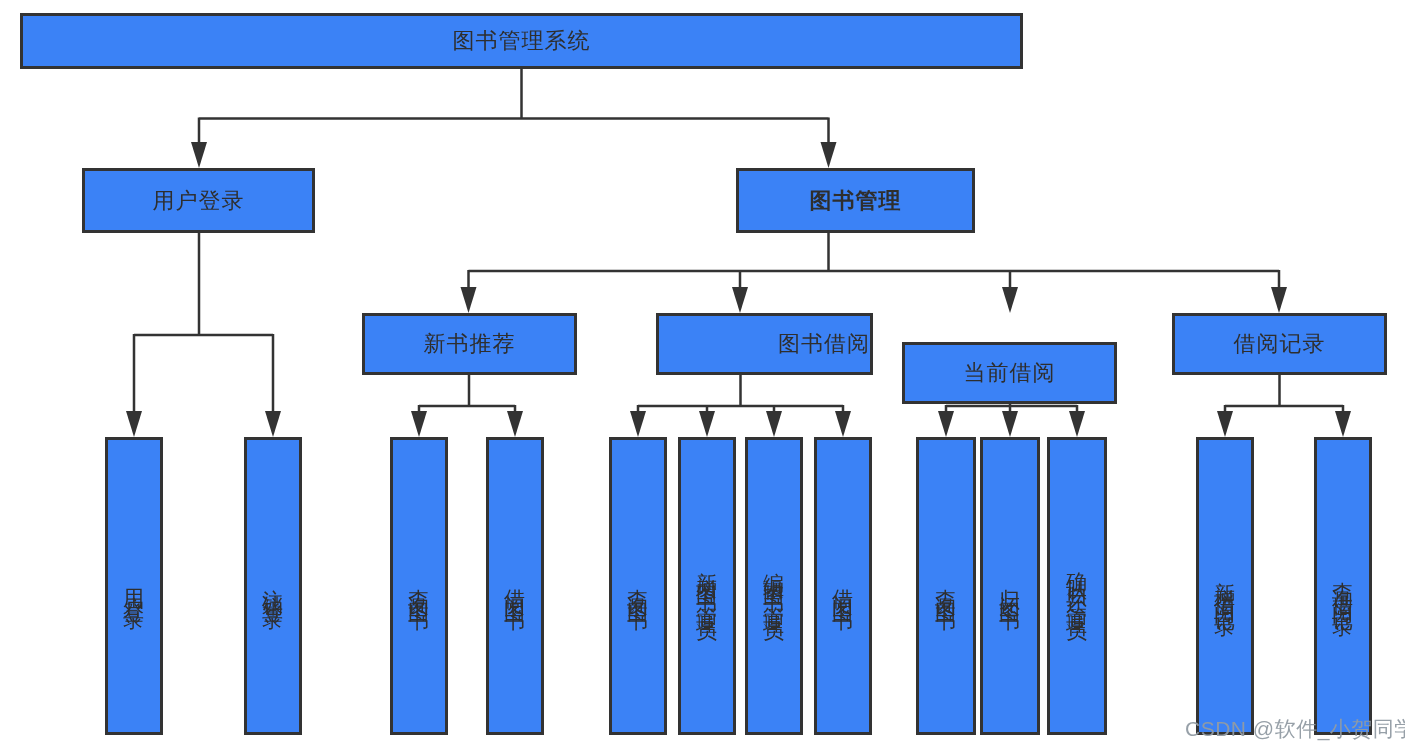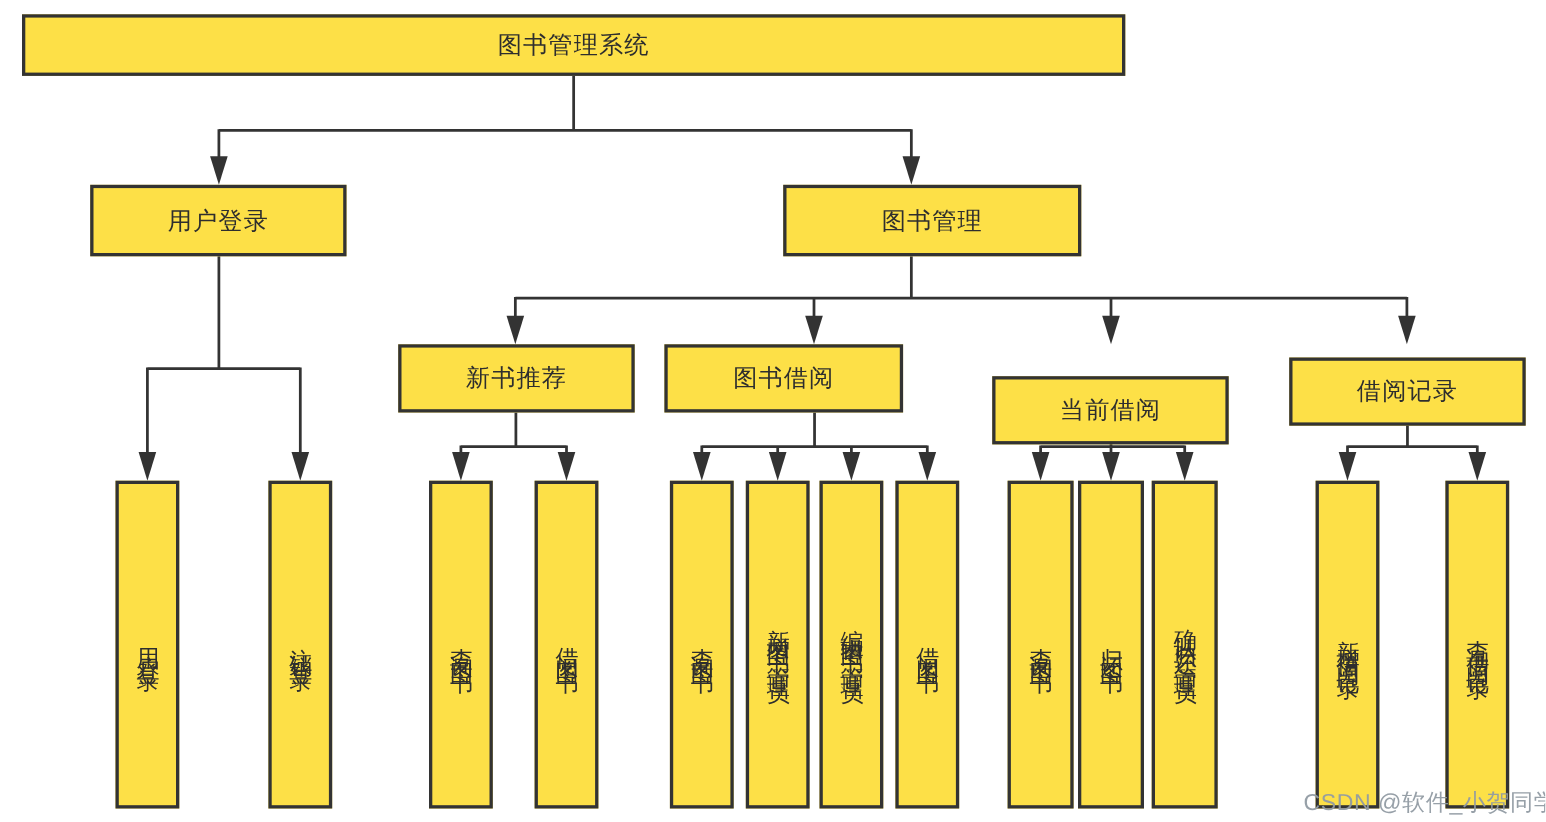--- a/index.html
+++ b/index.html
@@ -19,21 +19,21 @@
   #wires {
     position: absolute;
     left: 0; top: 0;
     width: 1405px; height: 747px;
     z-index: 1;
   }
   .node {
     position: absolute;
     box-sizing: border-box;
     border: 3px solid #333333;
-    background: #fde047;
+    background: #3b82f6;
     display: flex;
     align-items: center;
     justify-content: center;
     z-index: 2;
   }
   .hlabel {
     font-size: 22px;
     letter-spacing: 1px;
     color: #2e2e2e;
     white-space: nowrap;
@@ -56,25 +56,25 @@
     top: 715px;
     z-index: 3;
     font-size: 21px;
     color: rgba(145, 155, 163, 0.95);
     white-space: nowrap;
     letter-spacing: 0.5px;
   }
   
   #n-root   { left: 20px;  top: 13px;  width: 1003px; height: 56px; }
   #n-l2-0   { left: 82px;  top: 168px; width: 233px;  height: 65px; }
-  #n-l2-1   { left: 712px; top: 168px; width: 271px;  height: 65px; }
+  #n-l2-1   { left: 736px; top: 168px; width: 239px;  height: 65px; font-weight: bold; }
   #n-l3-0   { left: 362px;  top: 313px; width: 215px; height: 62px; justify-content: center; }
-  #n-l3-1   { left: 604px;  top: 313px; width: 217px; height: 62px; }
+  #n-l3-1   { left: 656px;  top: 313px; width: 217px; height: 62px; justify-content: flex-end; }
   #n-l3-2   { left: 902px;  top: 313px; width: 215px; height: 62px; margin-top: 29px; }
-  #n-l3-3   { left: 1172px; top: 325px; width: 215px; height: 62px; align-items: center; }
+  #n-l3-3   { left: 1172px; top: 313px; width: 215px; height: 62px; align-items: center; }
   #n-leaf-0  { left: 105px;  }
   #n-leaf-1  { left: 244px;  }
   #n-leaf-2  { left: 390px;  }
   #n-leaf-3  { left: 486px;  }
   #n-leaf-4  { left: 609px;  }
   #n-leaf-5  { left: 678px;  }
   #n-leaf-6  { left: 745px;  }
   #n-leaf-7  { left: 814px;  }
   #n-leaf-8  { left: 916px;  width: 60px; }
   #n-leaf-9  { left: 980px;  width: 60px; }

